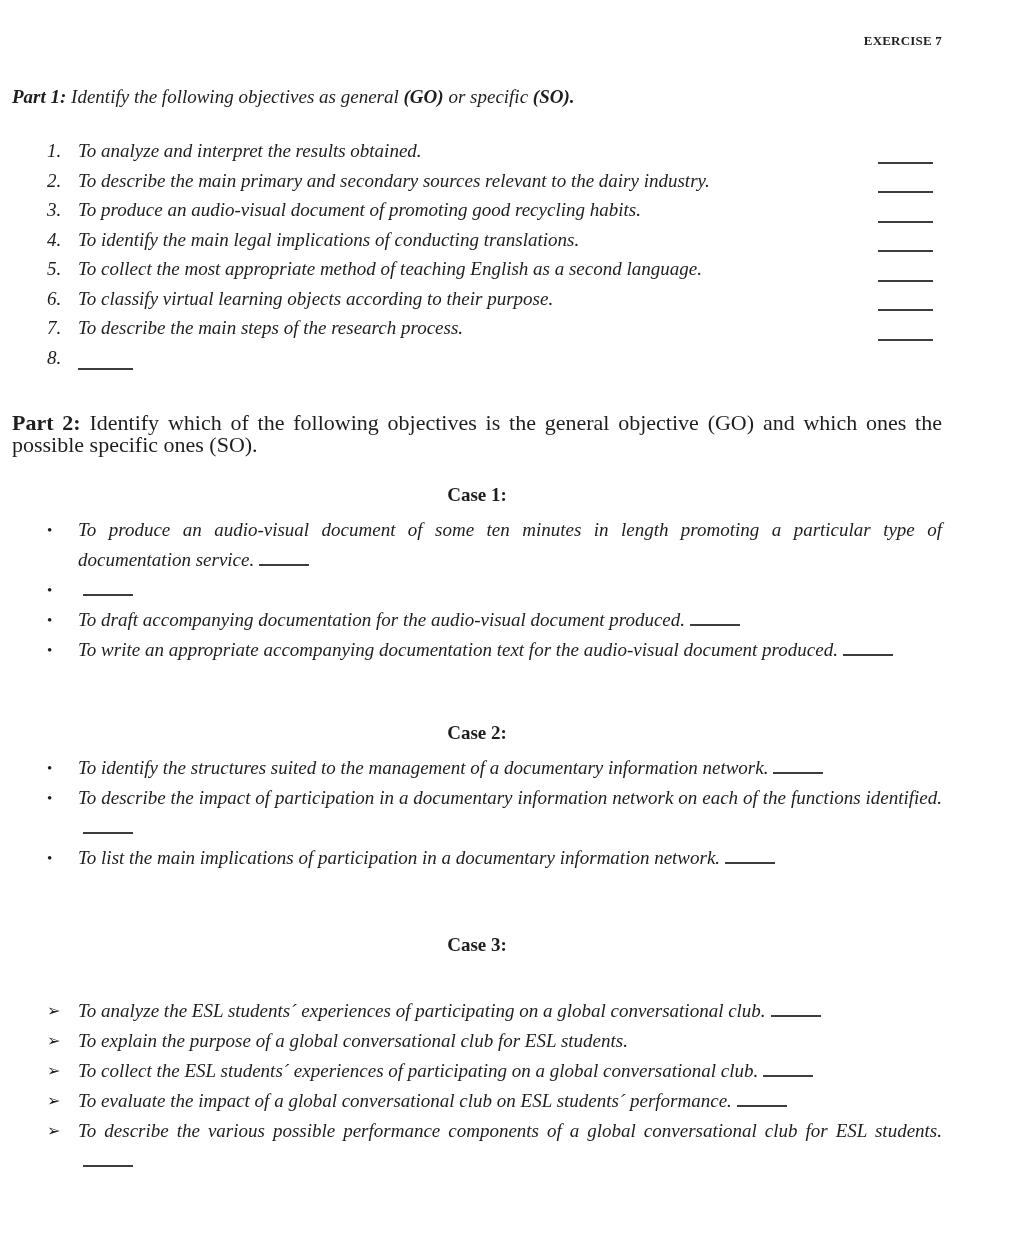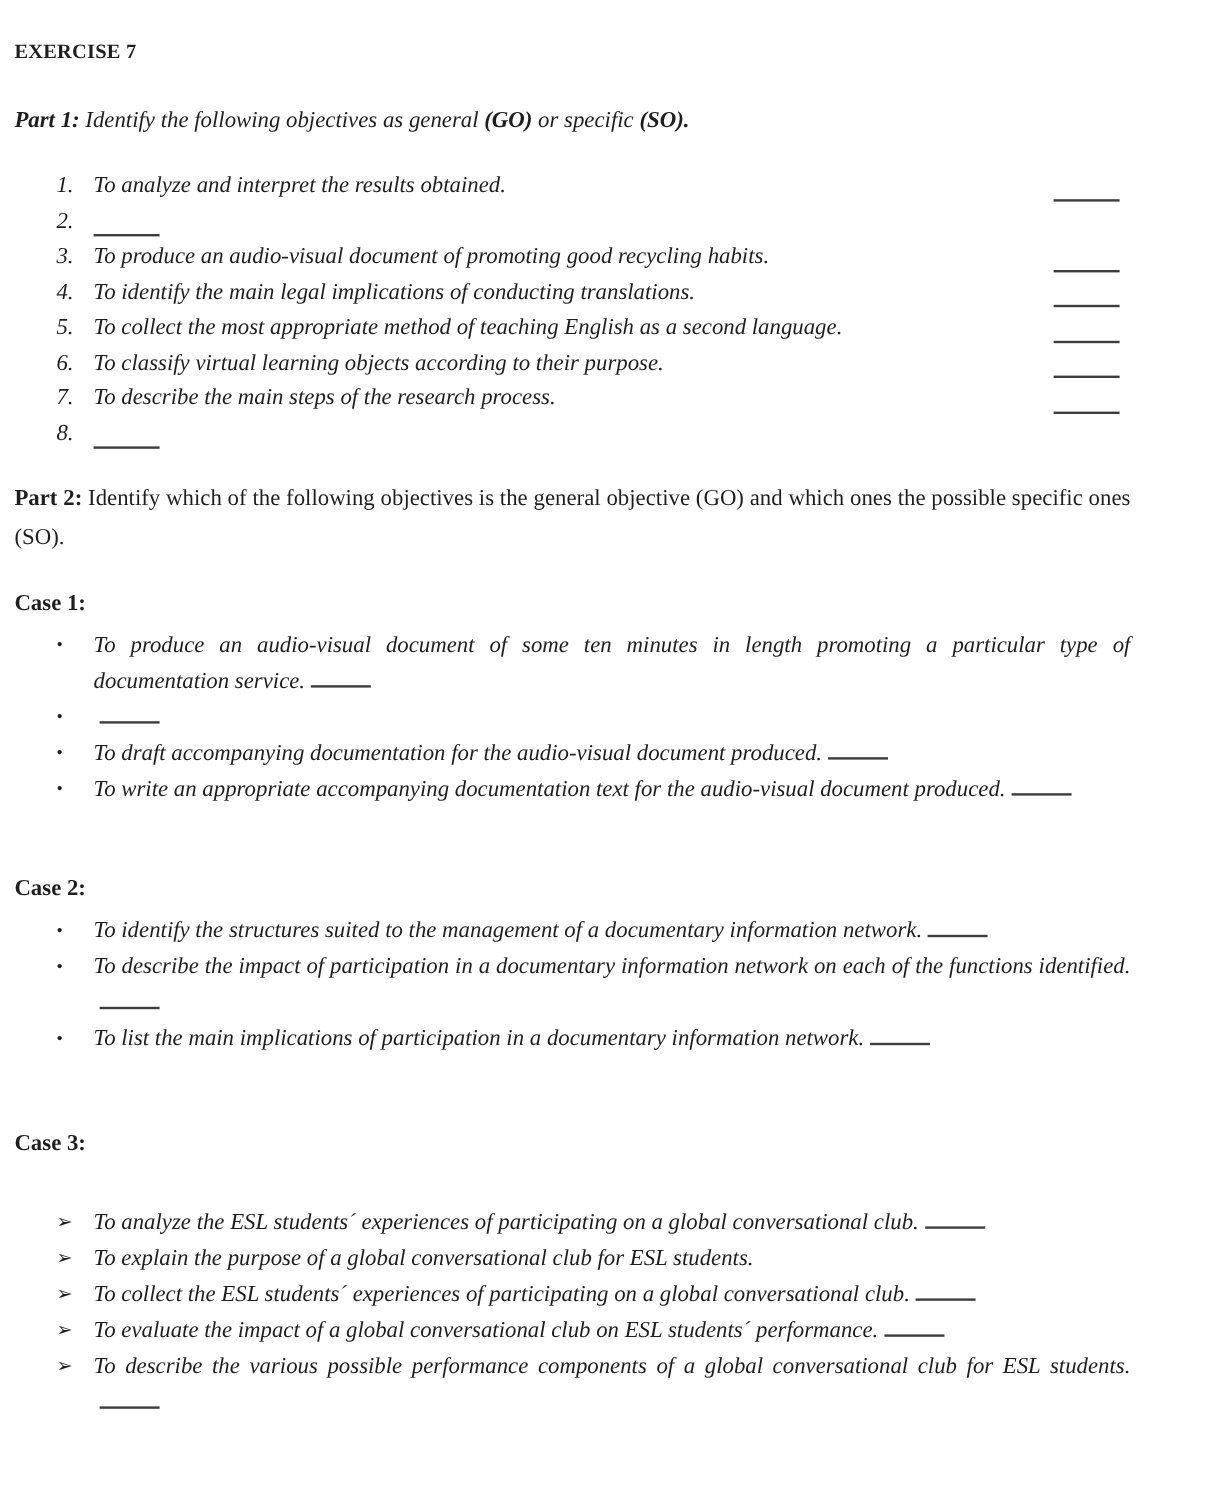--- a/index.html
+++ b/index.html
@@ -7,23 +7,24 @@
   body {
     height: 1238px;
     overflow: hidden;
     font-family: "Liberation Serif", "DejaVu Serif", serif;
     color: #1e1e1e;
     -webkit-font-smoothing: antialiased;
   }
   .page { padding: 33px 72px 0 12px; }
 
   .doc-title {
-    font-size: 17px;
+    font-size: 13px;
     font-weight: bold;
     letter-spacing: 0.2px;
+    text-align: right;
   }
 
   .part-line { margin-top: 36px; font-size: 19px; line-height: 24px; font-style: italic; }
   .b { font-weight: bold; }
 
   
   .p1-list { margin-top: 31px; margin-left: 35px; }
   .p1-row {
     display: flex;
     align-items: baseline;
@@ -38,27 +39,27 @@
     width: 55px;
     height: 2px;
     border-bottom: 2px solid #3d3d3d;
     align-self: flex-end;
     margin-bottom: 6px;
     margin-right: 9px;
   }
 
   
   .part2-para {
-    margin-top: 20px;
-    font-size: 19px;
-    line-height: 32px;
+    margin-top: 36px;
+    font-size: 22px;
+    line-height: 22px;
     text-align: justify;
   }
 
-  .case-label { font-size: 19px; font-weight: bold; }
+  .case-label { font-size: 19px; font-weight: bold; text-align: center; }
   .case1-label { margin-top: 28px; }
   .case2-label { margin-top: 57px; }
   .case3-label { margin-top: 61px; }
 
   .case-list { margin-left: 35px; margin-top: 9px; }
   .case3 .case-list { margin-top: 40px; }
 
   .case-item {
     display: flex;
     align-items: flex-start;
@@ -95,20 +96,21 @@
   <div class="part-line"><span class="b">Part 1:</span><span> Identify the following objectives as general </span><span class="b">(GO)</span><span> or specific </span><span class="b">(SO).</span></div>
 
   <div class="p1-list">
     <div class="p1-row">
       <span class="p1-num">1.</span>
       <span class="p1-text">To analyze and interpret the results obtained.</span>
       <span class="p1-blank"></span>
     </div>
     <div class="p1-row">
       <span class="p1-num">2.</span>
+      <span class="p1-text">To describe the main primary and secondary sources relevant to the dairy industry.</span>
       <span class="p1-blank"></span>
     </div>
     <div class="p1-row">
       <span class="p1-num">3.</span>
       <span class="p1-text">To produce an audio-visual document of promoting good recycling habits.</span>
       <span class="p1-blank"></span>
     </div>
     <div class="p1-row">
       <span class="p1-num">4.</span>
       <span class="p1-text">To identify the main legal implications of conducting translations.</span>

